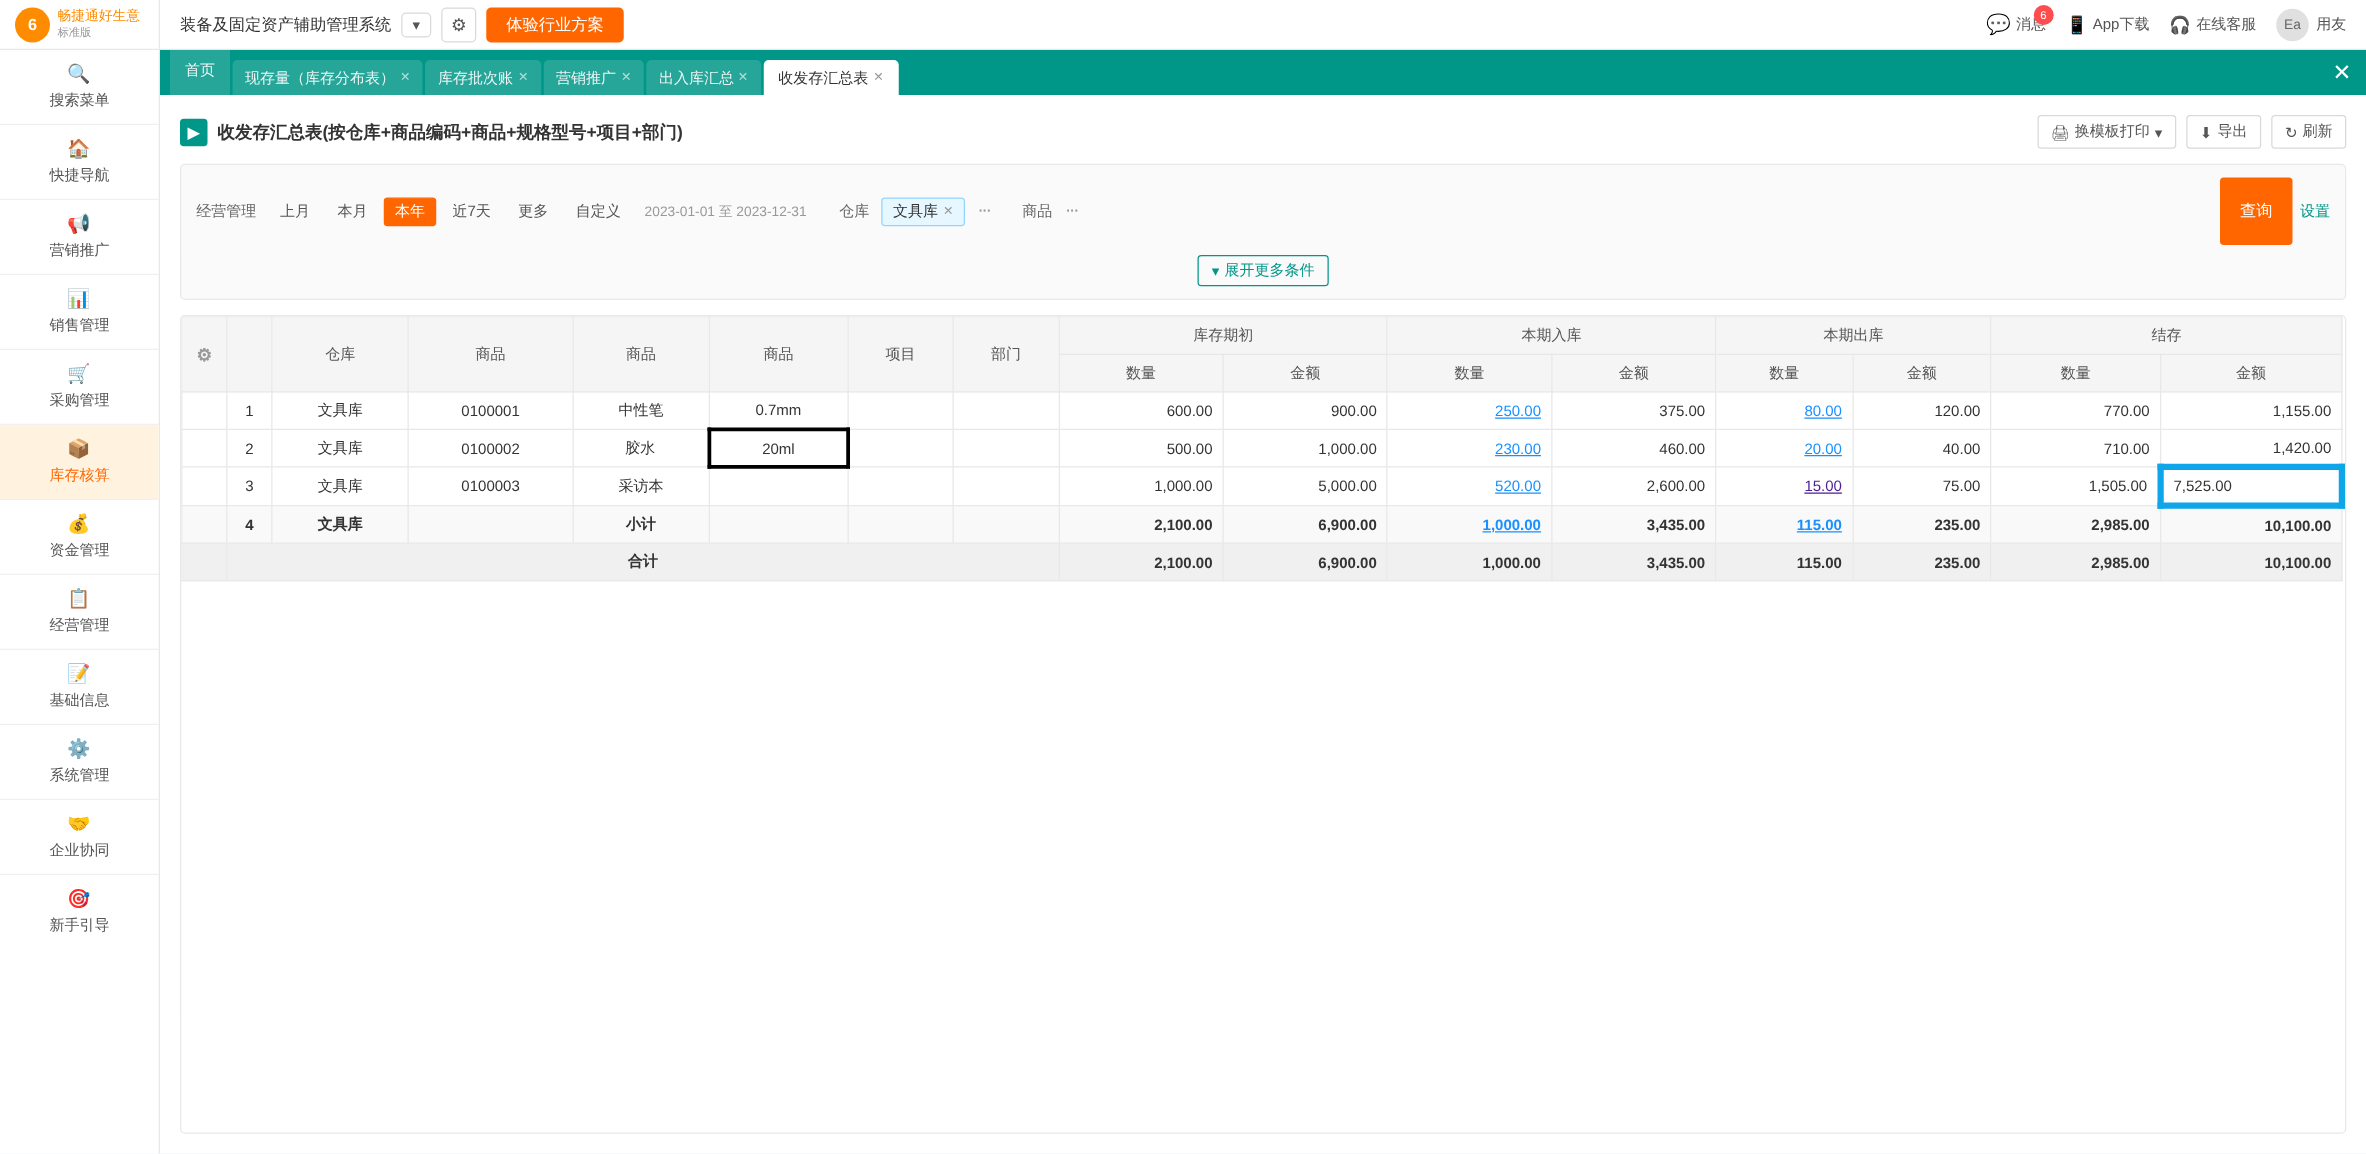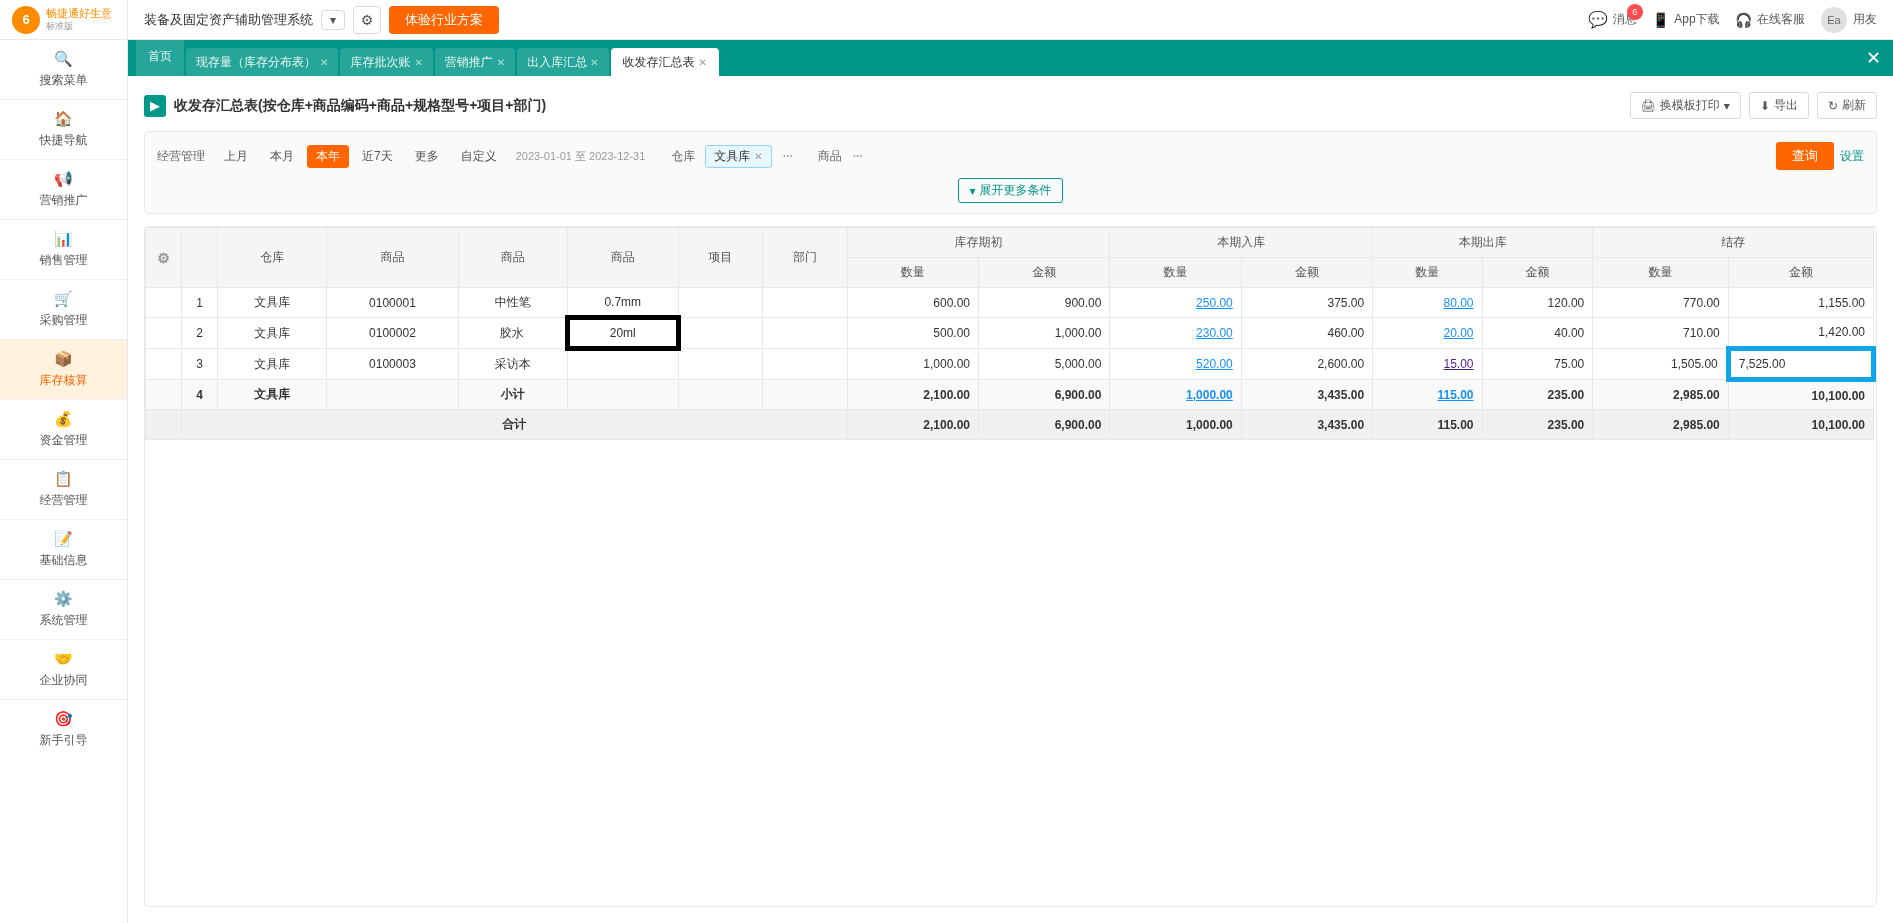--- a/index.html
+++ b/index.html
@@ -170,21 +170,21 @@
           <div style="display:flex;align-items:center;gap:4px;background:#e6f7ff;border:1px solid #91d5ff;border-radius:3px;padding:2px 8px;font-size:12px;cursor:pointer;">
             <span>文具库</span>
             <span style="cursor:pointer;color:#999;font-size:10px;">✕</span>
           </div>
           <span style="color:#999;cursor:pointer;font-size:16px;letter-spacing:-2px;">···</span>
 
           <span style="color:#666;font-size:12px;margin-left:16px;">商品</span>
           <span style="color:#999;cursor:pointer;font-size:16px;letter-spacing:-2px;">···</span>
 
           <div style="margin-left:auto;display:flex;gap:6px;">
-            <button style="background:#ff6600;color:#fff;border:none;border-radius:3px;padding:5px 16px;cursor:pointer;font-size:13px;">查询</button>
+            <button style="background:#ff6600;color:#fff;border:none;border-radius:3px;padding:18px 16px;cursor:pointer;font-size:13px;">查询</button>
             <button style="background:transparent;color:#009688;border:none;cursor:pointer;font-size:12px;">设置</button>
           </div>
         </div>
 
         <div style="display:flex;align-items:center;gap:4px;color:#009688;cursor:pointer;font-size:12px;border:1px solid #009688;border-radius:3px;padding:3px 10px;margin:8px auto 0;width:fit-content;">
           <span>▾</span>
           <span>展开更多条件</span>
         </div>
       </div>
 
@@ -237,21 +237,21 @@
       <td style="border:1px solid #e8e8e8;padding:6px 8px;text-align:right;">120.00</td>
       <td style="border:1px solid #e8e8e8;padding:6px 8px;text-align:right;">770.00</td>
       <td style="border:1px solid #e8e8e8;padding:6px 8px;text-align:right;">1,155.00</td>
     </tr>
               <tr>
       <td style="border:1px solid #e8e8e8;padding:6px 8px;text-align:center;"></td>
       <td style="border:1px solid #e8e8e8;padding:6px 8px;text-align:center;">2</td>
       <td style="border:1px solid #e8e8e8;padding:6px 8px;text-align:center;">文具库</td>
       <td style="border:1px solid #e8e8e8;padding:6px 8px;text-align:center;">0100002</td>
       <td style="border:1px solid #e8e8e8;padding:6px 8px;text-align:center;">胶水</td>
-      <td style="border:5px solid #000000;padding:6px 8px;text-align:center;">20ml</td>
+      <td style="border:3px solid #000000;padding:6px 8px;text-align:center;">20ml</td>
       <td style="border:1px solid #e8e8e8;padding:6px 8px;text-align:center;"></td>
       <td style="border:1px solid #e8e8e8;padding:6px 8px;text-align:center;"></td>
       <td style="border:1px solid #e8e8e8;padding:6px 8px;text-align:right;">500.00</td>
       <td style="border:1px solid #e8e8e8;padding:6px 8px;text-align:right;">1,000.00</td>
       <td style="border:1px solid #e8e8e8;padding:6px 8px;text-align:right;"><span style="text-decoration:underline;color:#1890ff;cursor:pointer;">230.00</span></td>
       <td style="border:1px solid #e8e8e8;padding:6px 8px;text-align:right;">460.00</td>
       <td style="border:1px solid #e8e8e8;padding:6px 8px;text-align:right;"><span style="text-decoration:underline;color:#1890ff;cursor:pointer;">20.00</span></td>
       <td style="border:1px solid #e8e8e8;padding:6px 8px;text-align:right;">40.00</td>
       <td style="border:1px solid #e8e8e8;padding:6px 8px;text-align:right;">710.00</td>
       <td style="border:1px solid #e8e8e8;padding:6px 8px;text-align:right;">1,420.00</td>

